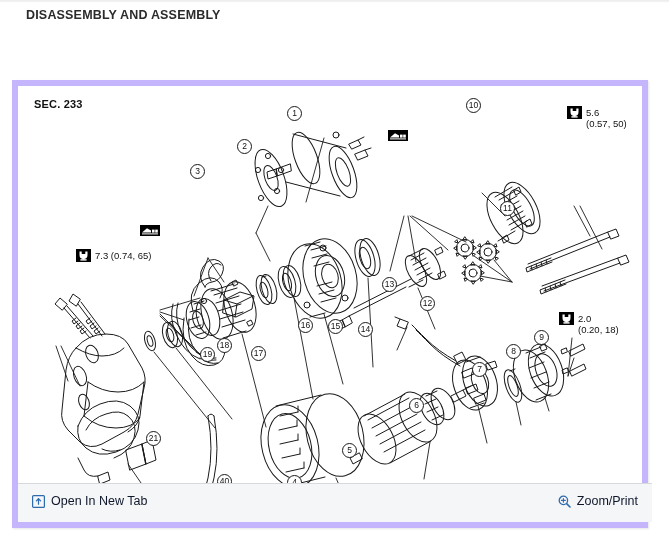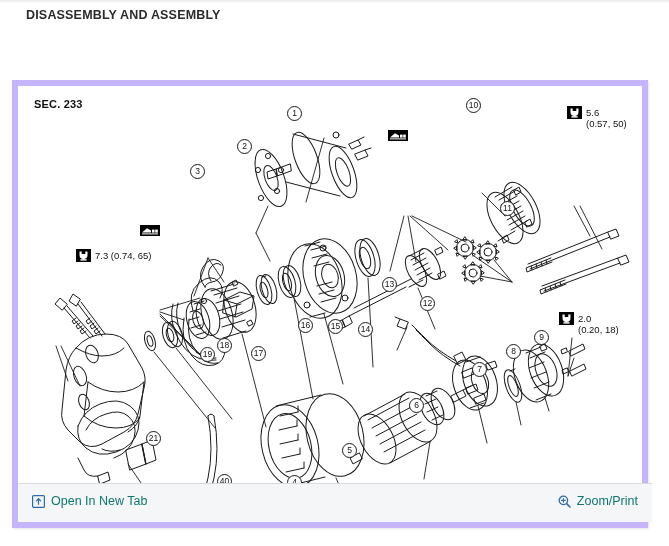--- a/index.html
+++ b/index.html
@@ -37,21 +37,21 @@
     font-size:11px;font-weight:bold;color:#111;letter-spacing:.2px;
   }
   
   #action-bar{
     position:absolute;left:0;bottom:0;width:634px;height:38px;
     background:#f5f6f8;border-top:1px solid #d7d9dc;
   }
   .bar-link{
     position:absolute;top:10px;
     display:flex;align-items:center;gap:6px;
-    color:#0f766e;font-size:12.5px;text-decoration:none;cursor:pointer;
+    color:#0f172a;font-size:12.5px;text-decoration:none;cursor:pointer;
     white-space:nowrap;
   }
   #link-open{left:14px;}
   #link-zoom{right:14px;}
   .bar-icon{display:inline-block;width:13px;height:13px;flex:0 0 auto;}
   
   .spec{
     position:absolute;display:flex;align-items:flex-start;gap:4px;
     font-size:9.5px;color:#111;line-height:11px;white-space:nowrap;
   }

